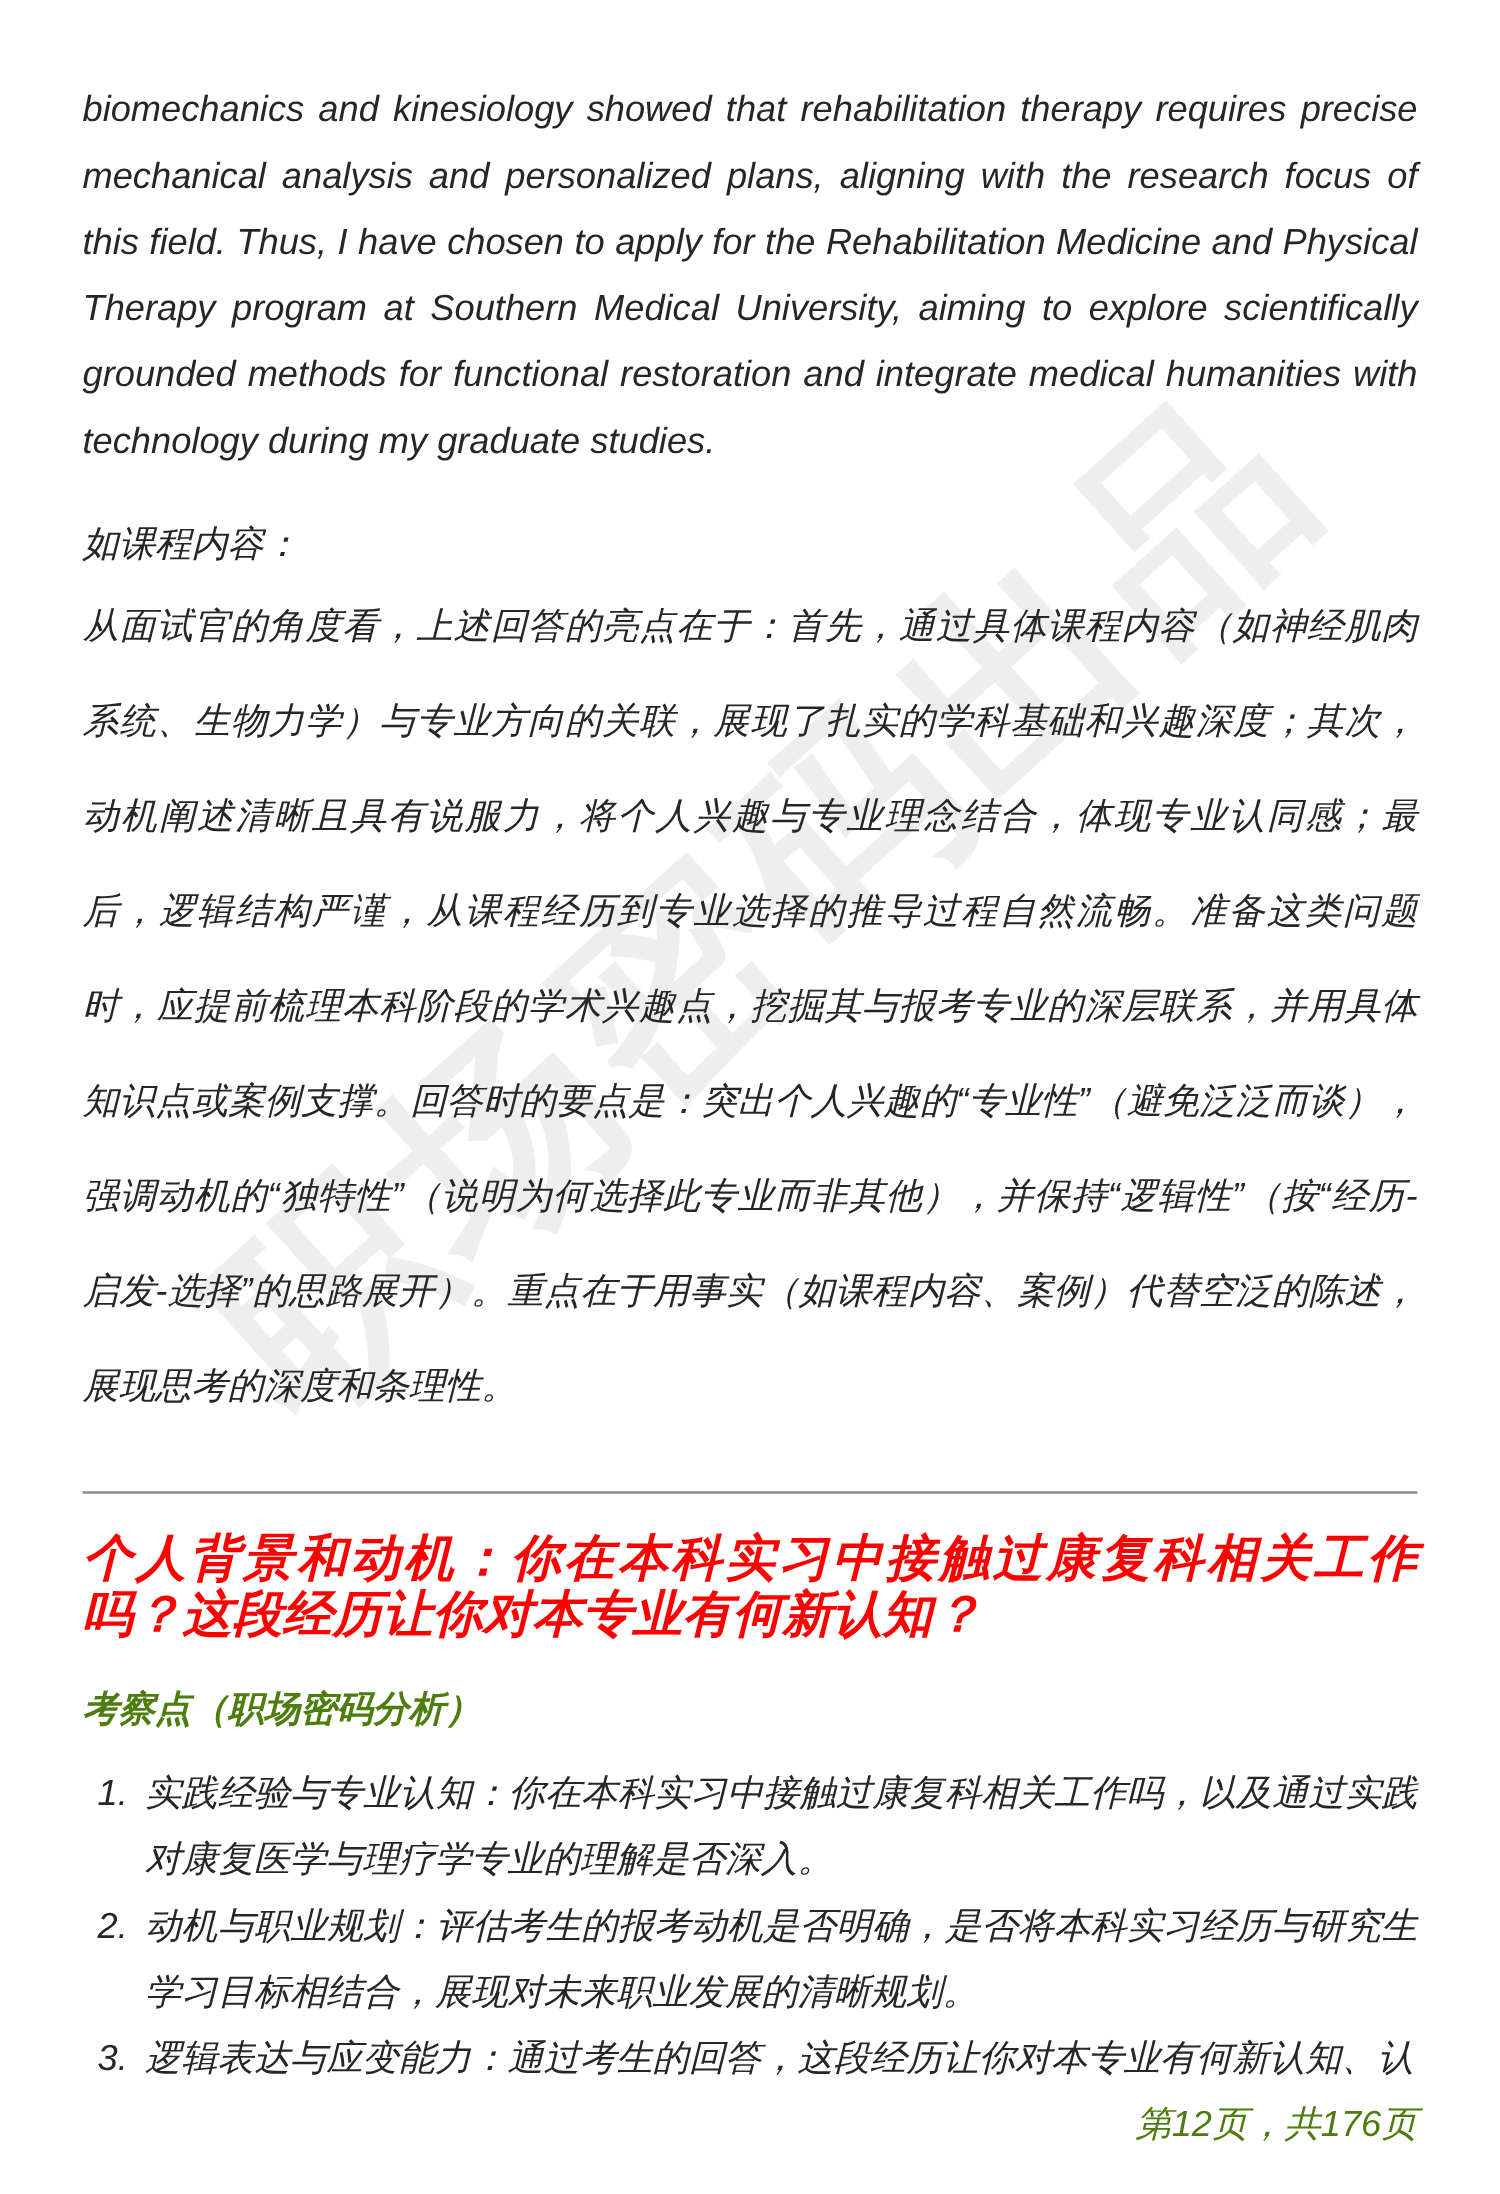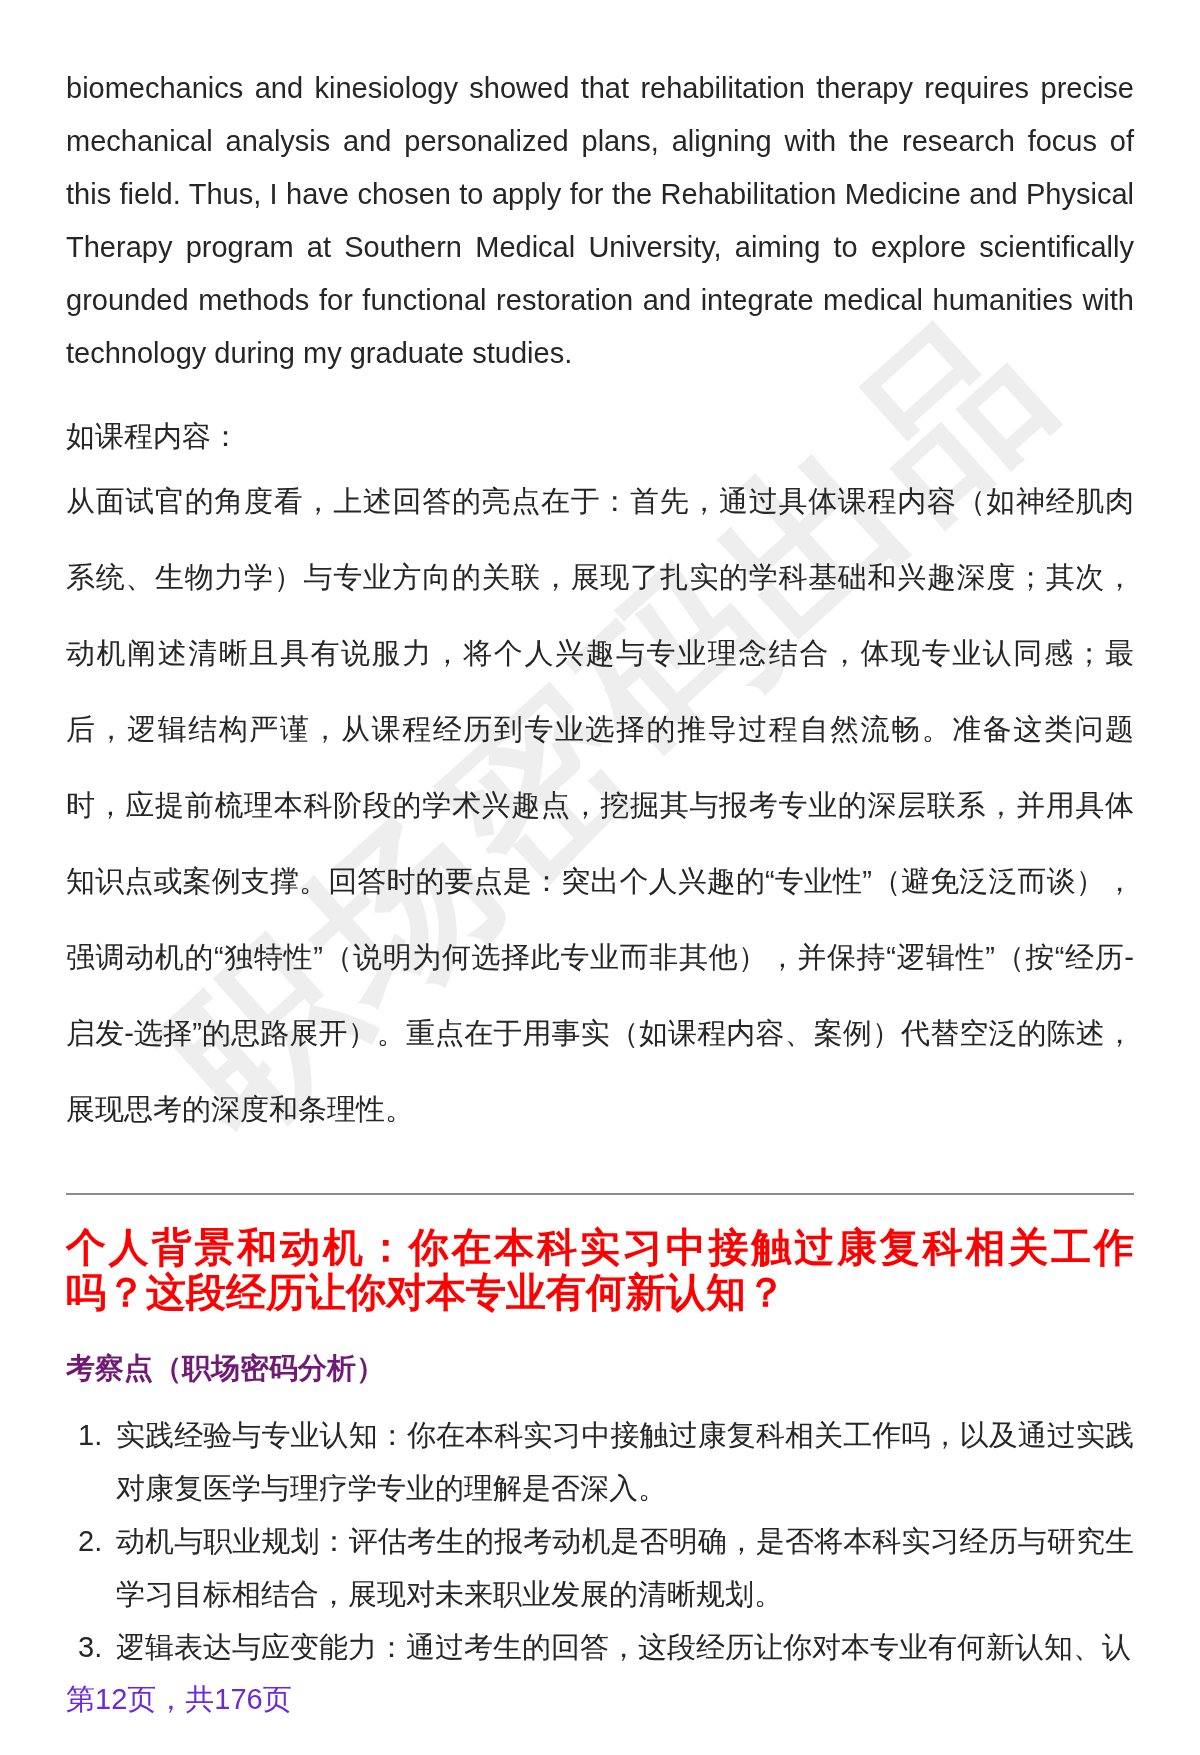--- a/index.html
+++ b/index.html
@@ -28,20 +28,21 @@
     transform: rotate(-42deg);
     transform-origin: center center;
     white-space: nowrap;
     pointer-events: none;
     z-index: 0;
   }
   .page {
     position: relative;
     z-index: 1;
     padding: 62px 66px 0 66px;
+    font-style: italic;
   }
   .para-en {
     font-size: 29px;
     line-height: 53px;
     text-align: justify;
     margin: 0;
   }
   .cn-heading {
     font-size: 29px;
     line-height: 53px;
@@ -60,21 +61,21 @@
   }
   .question-heading {
     color: #ff0000;
     font-weight: bold;
     font-size: 40px;
     line-height: 45px;
     margin-top: 30px;
     text-align: justify;
   }
   .sub-heading {
-    color: #701a75;
+    color: #4d7c0f;
     font-weight: bold;
     font-size: 29px;
     line-height: 34px;
     margin-top: 36px;
   }
   .points-list {
     list-style: none;
     margin: 24px 0 0 0;
     padding: 0 0 0 12px;
   }
@@ -89,23 +90,23 @@
     text-align: left;
   }
   .points-list .point-text {
     flex: 1;
     text-align: justify;
   }
   .footer {
     position: relative;
     z-index: 1;
     margin-top: 6px;
-    text-align: left;
+    text-align: right;
     font-size: 29px;
-    color: #6d28d9;
+    color: #4d7c0f;
   }
 </style>
 </head>
 <body>
 
 <div class="watermark">职场密码出品</div>
 
 <div class="page">
 
   <p class="para-en">biomechanics and kinesiology showed that rehabilitation therapy requires precise mechanical analysis and personalized plans, aligning with the research focus of this field. Thus, I have chosen to apply for the Rehabilitation Medicine and Physical Therapy program at Southern Medical University, aiming to explore scientifically grounded methods for functional restoration and integrate medical humanities with technology during my graduate studies.</p>

